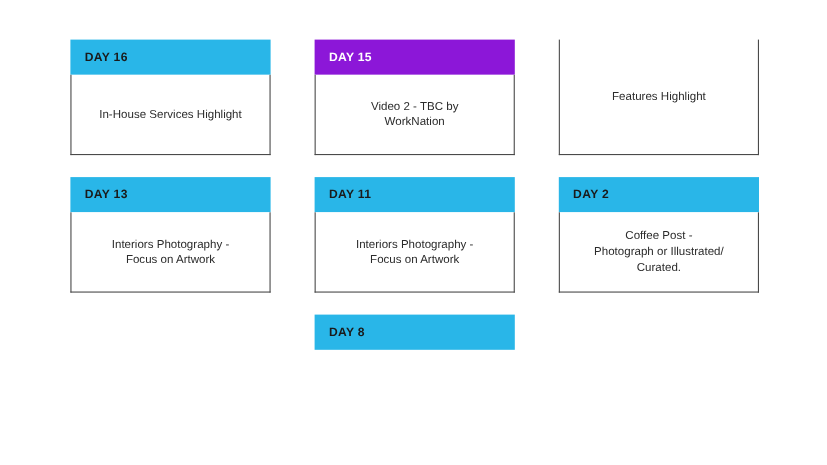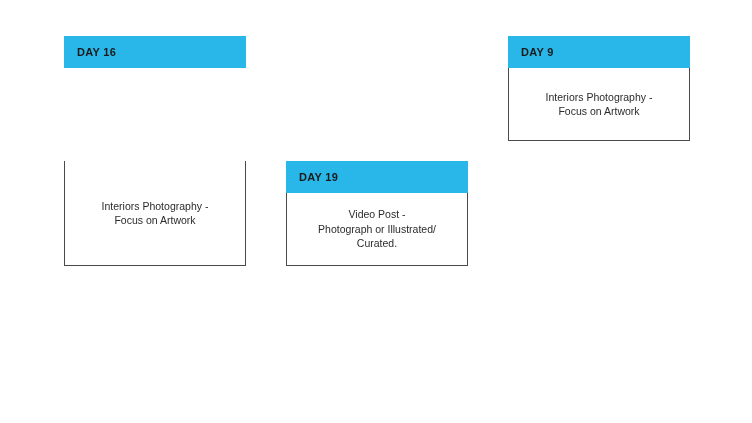--- a/index.html
+++ b/index.html
@@ -85,55 +85,76 @@
 </head>
 <body>
 
 <div class="board">
   <div class="grid">
 
     <div class="card">
       <div class="card-header cyan">
         <span>DAY 16</span>
       </div>
+      <div class="card-body">
+        <span class="card-body-text">In-House Services Highlight</span>
+      </div>
     </div>
 
+    <div class="card">
+      <div class="card-header purple">
+        <span>DAY 15</span>
+      </div>
+      <div class="card-body">
+        <span class="card-body-text">Video 2 - TBC by
+WorkNation</span>
+      </div>
+    </div>
 
     <div class="card">
+      <div class="card-body">
+        <span class="card-body-text">Features Highlight</span>
+      </div>
     </div>
 
     <div class="card">
       <div class="card-header cyan">
-        <span>DAY 9</span>
+        <span>DAY 13</span>
       </div>
       <div class="card-body">
         <span class="card-body-text">Interiors Photography -
 Focus on Artwork</span>
       </div>
     </div>
 
 
     <div class="card">
+      <div class="card-header cyan">
+        <span>DAY 11</span>
+      </div>
       <div class="card-body">
         <span class="card-body-text">Interiors Photography -
 Focus on Artwork</span>
       </div>
     </div>
 
     <div class="card">
       <div class="card-header cyan">
-        <span>DAY 19</span>
+        <span>DAY 2</span>
       </div>
       <div class="card-body">
-        <span class="card-body-text">Video Post -
+        <span class="card-body-text">Coffee Post -
 Photograph or Illustrated/
 Curated.</span>
       </div>
     </div>
 
     <div class="card">
     </div>
 
     <div class="card">
+      <div class="card-header cyan">
+        <span>DAY 8</span>
+      </div>
     </div>
 
   </div>
 </div>
 
 </body></html>

